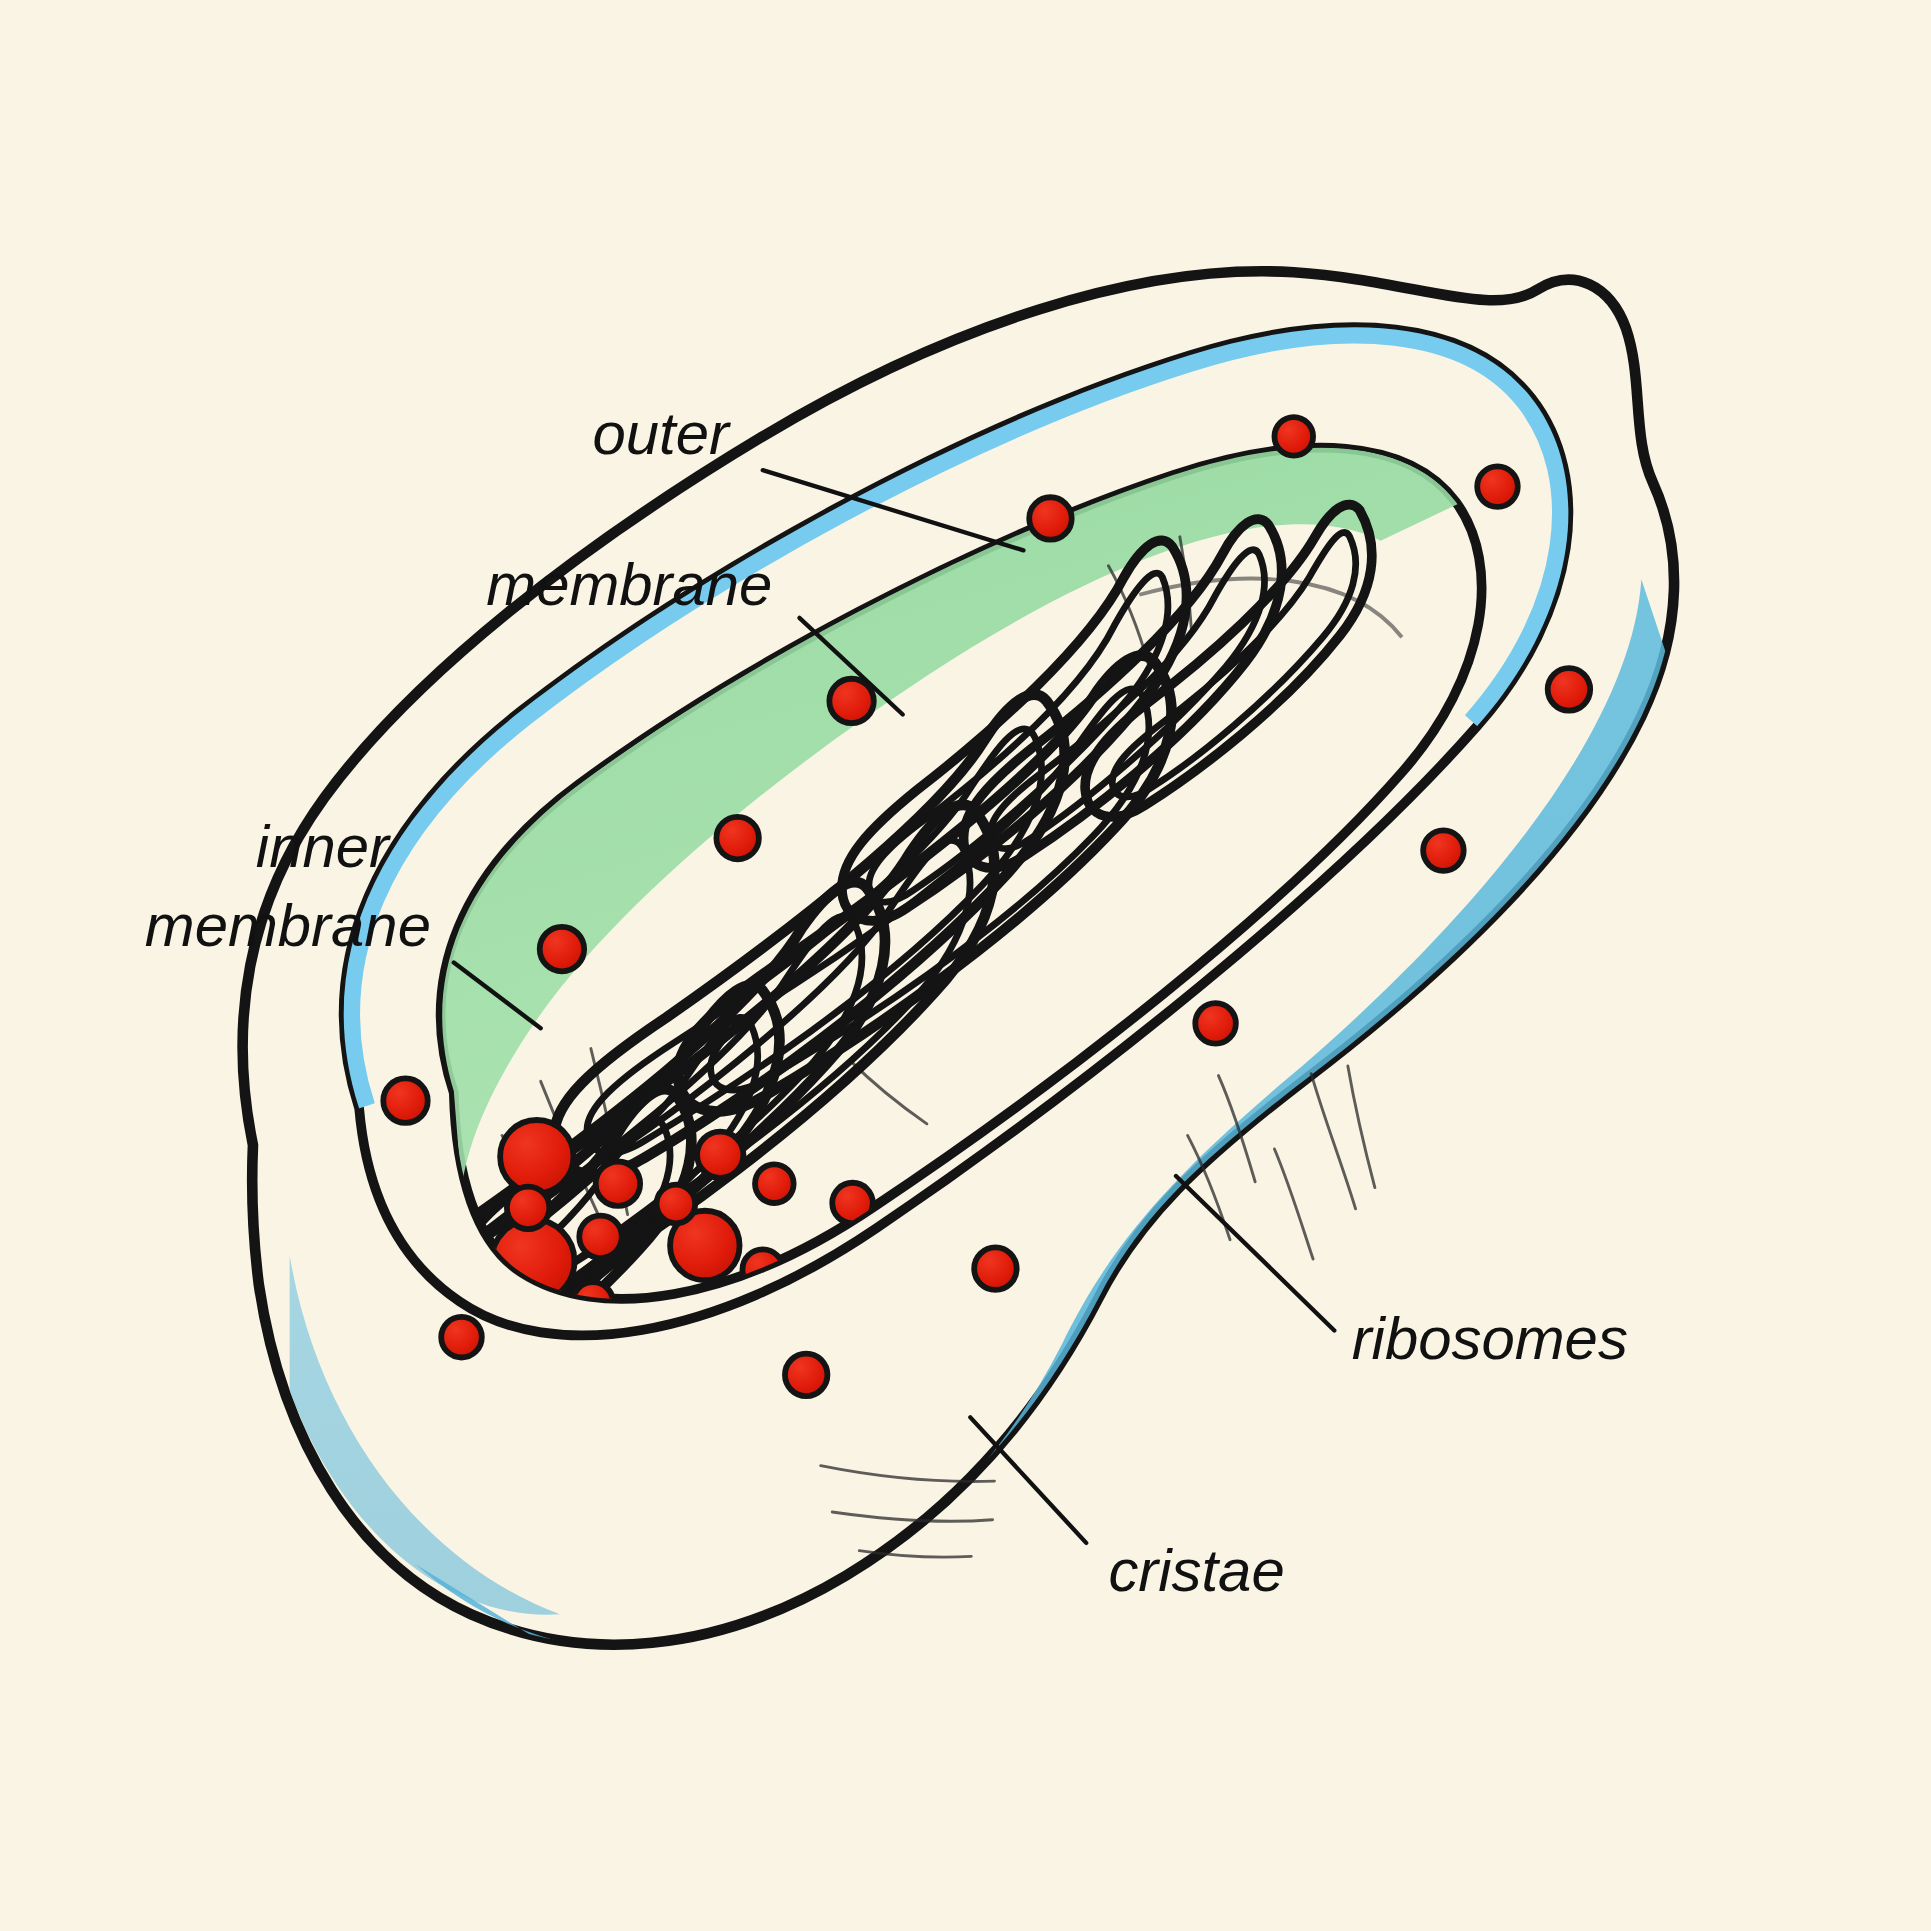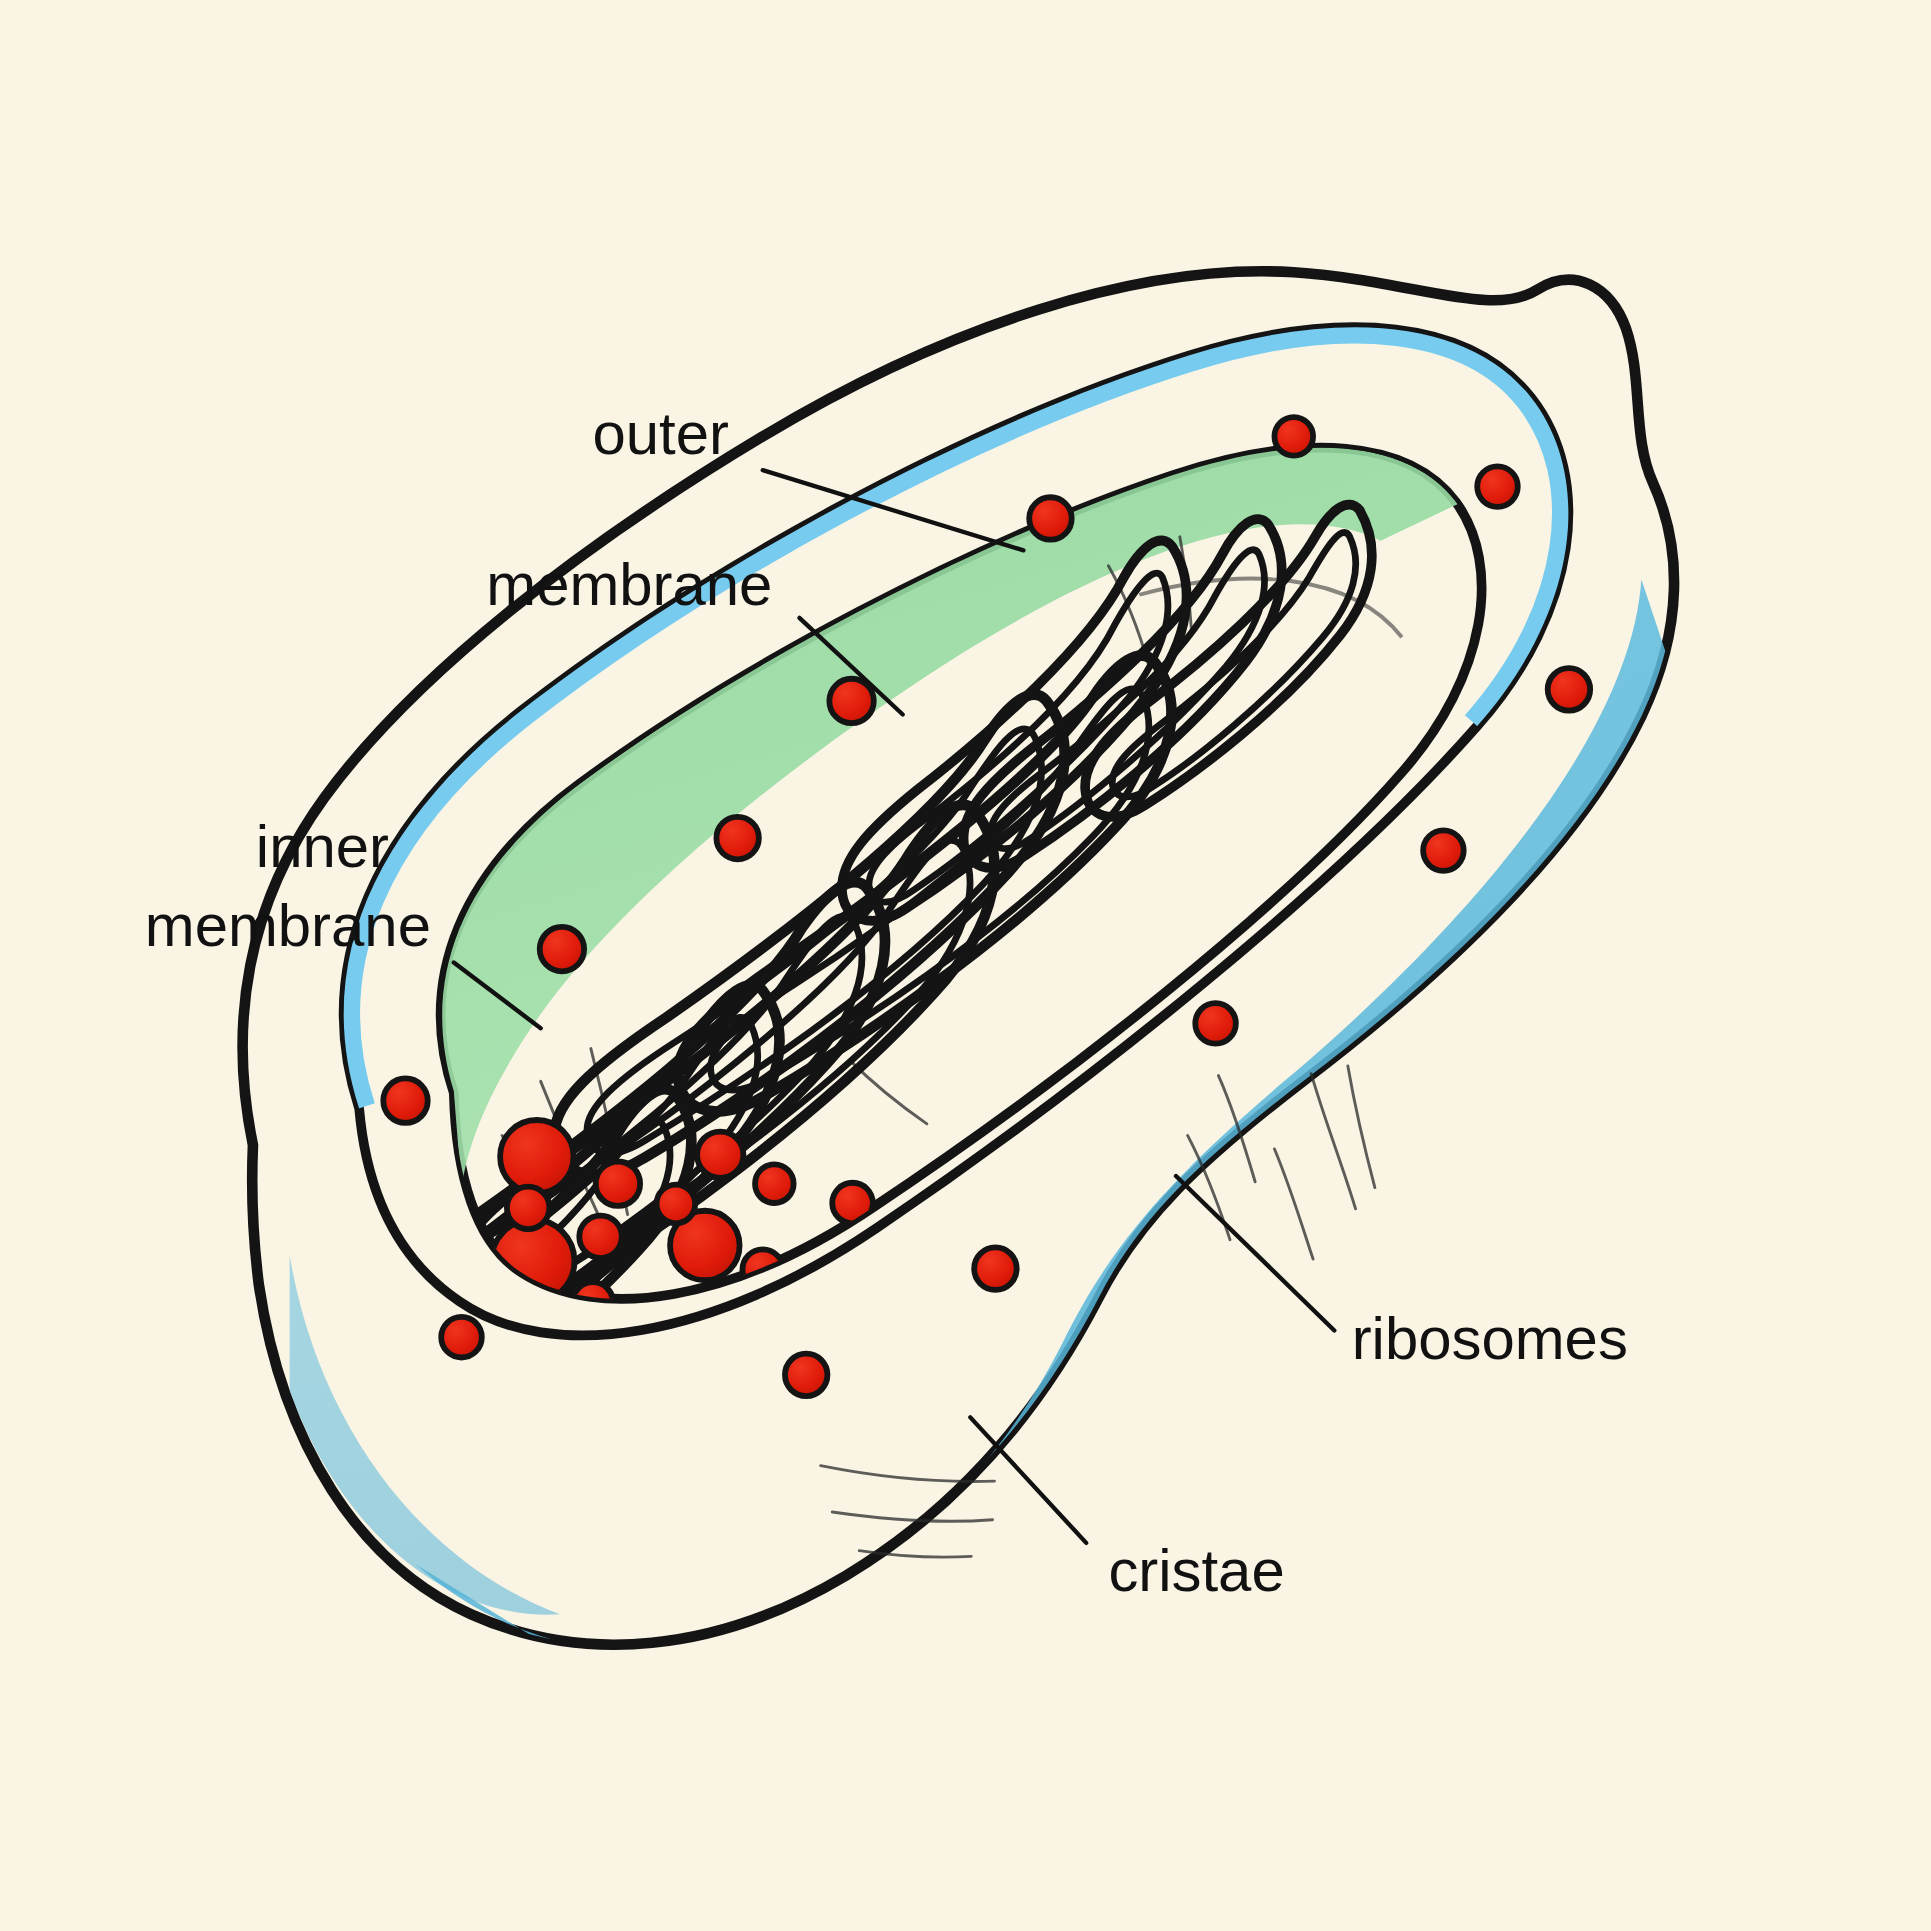--- a/index.html
+++ b/index.html
@@ -3,21 +3,21 @@
 <meta charset="utf-8">
 <title>Mitochondrion Diagram</title>
 <style>
   html,body{margin:0;padding:0;}
   body{
     width:1931px;height:1931px;
     background:#faf4e4;
     font-family:"Liberation Sans","DejaVu Sans",sans-serif;
     overflow:hidden;
   }
-  #stage{position:relative;width:1931px;height:1931px;}
+  #stage{position:relative;width:1931px;height:1931px;font-style:italic;}
   svg#diagram{position:absolute;top:0;left:0;width:1931px;height:1931px;display:block;}
   .lbl{
     font-family:"Liberation Sans","DejaVu Sans",sans-serif;
     font-size:62px;
     fill:#111111;
     font-weight:400;
   }
   .leader{stroke:#111111;stroke-width:4.5;fill:none;stroke-linecap:round;}
   .ink{stroke:#141414;fill:none;stroke-linejoin:round;stroke-linecap:round;}
   .hair{stroke:#2a2a2a;stroke-width:3;fill:none;stroke-linecap:round;opacity:.75;}

